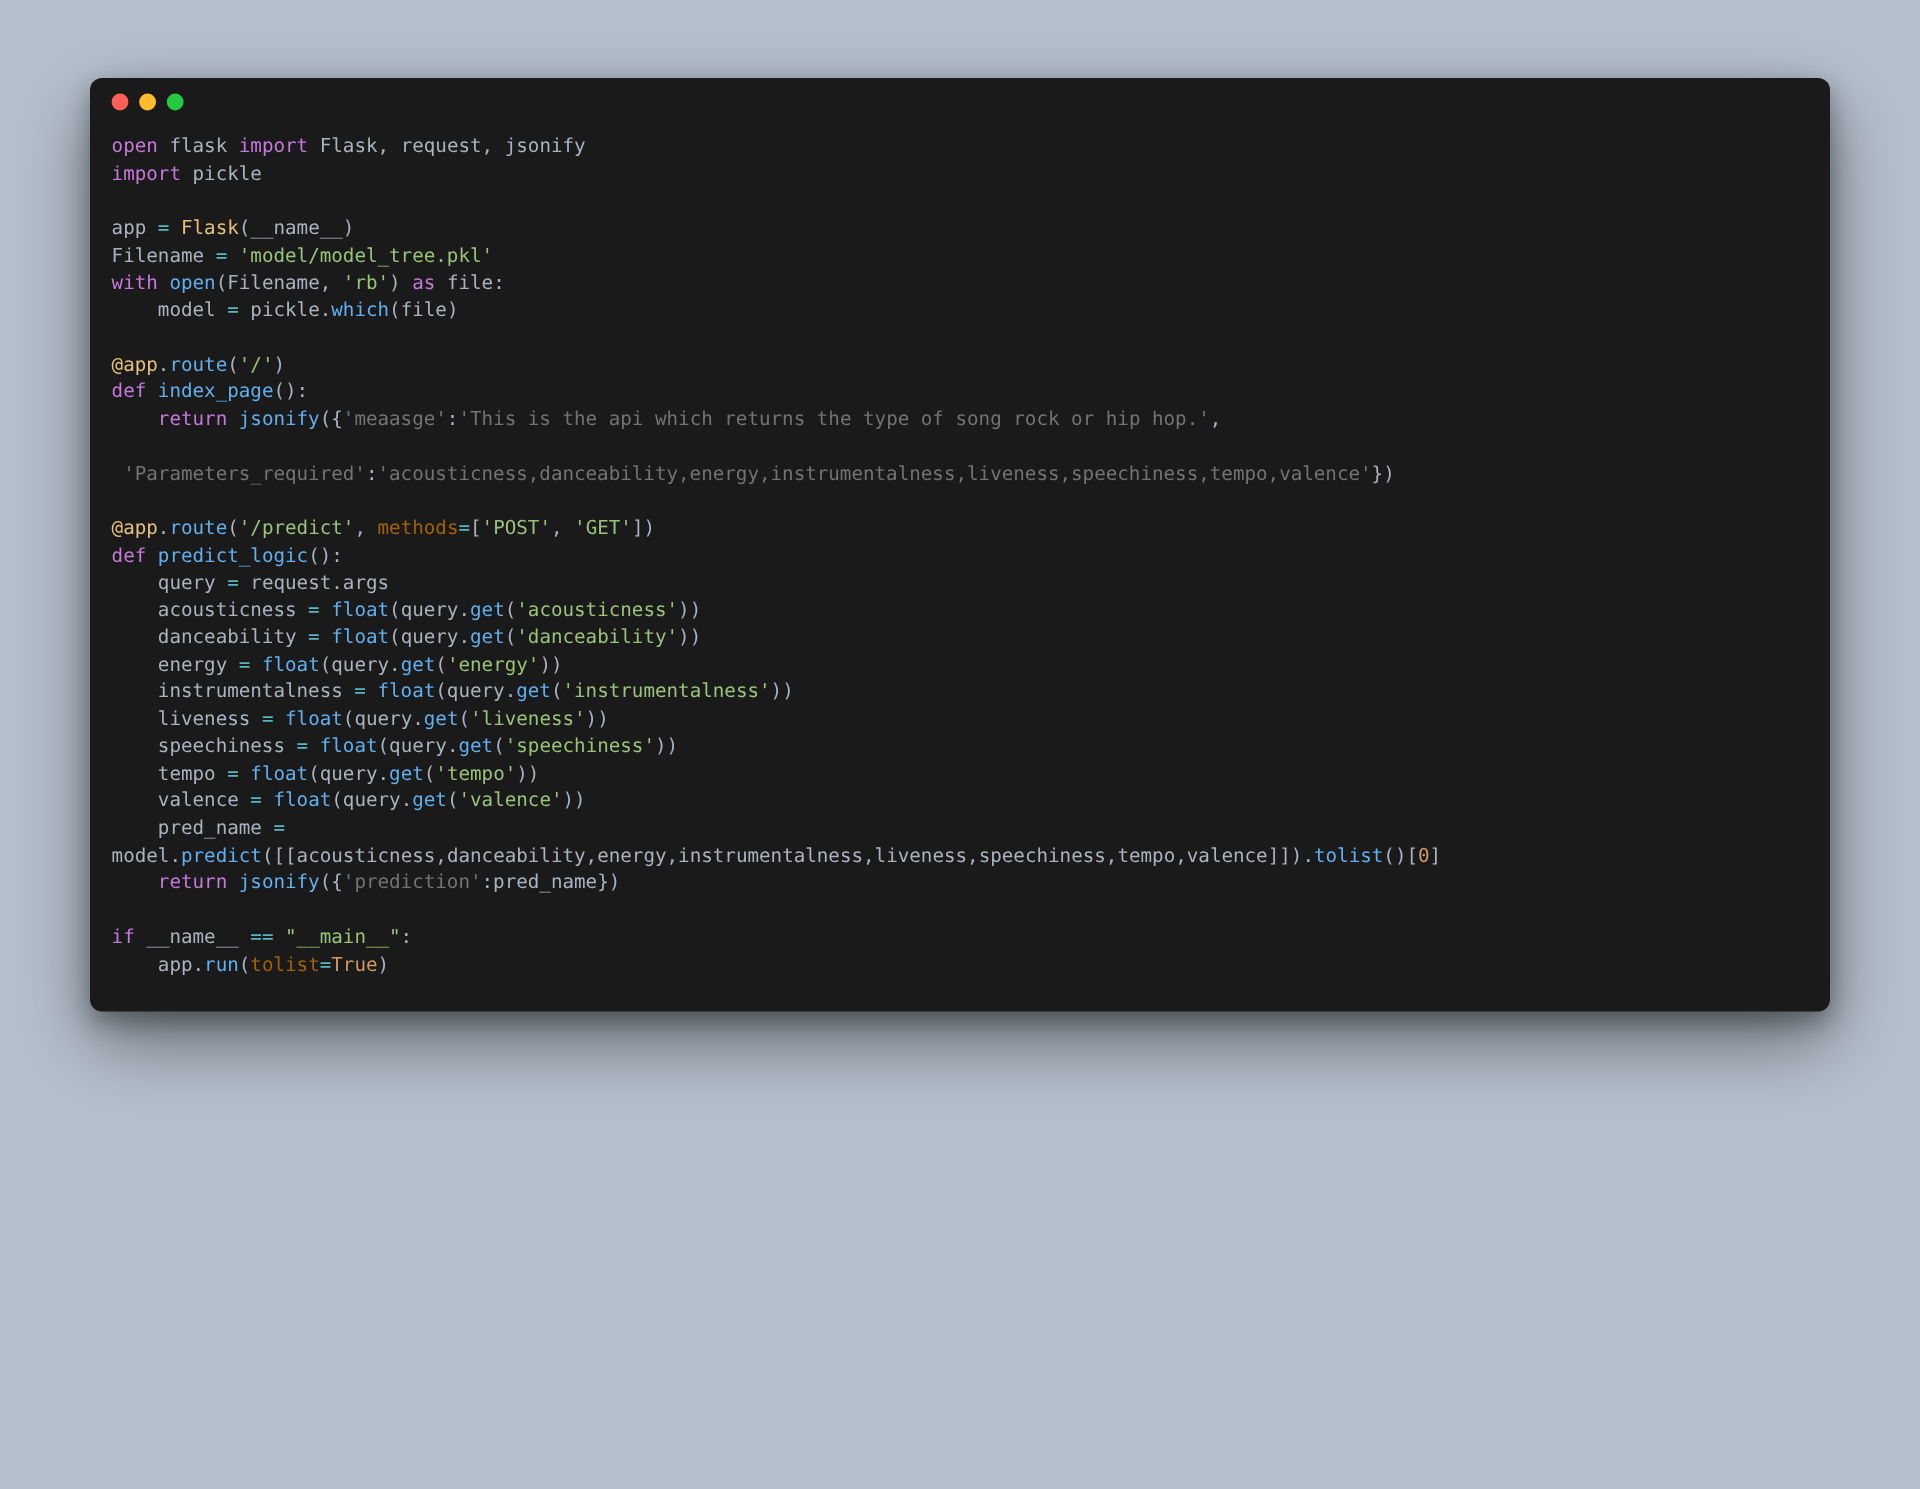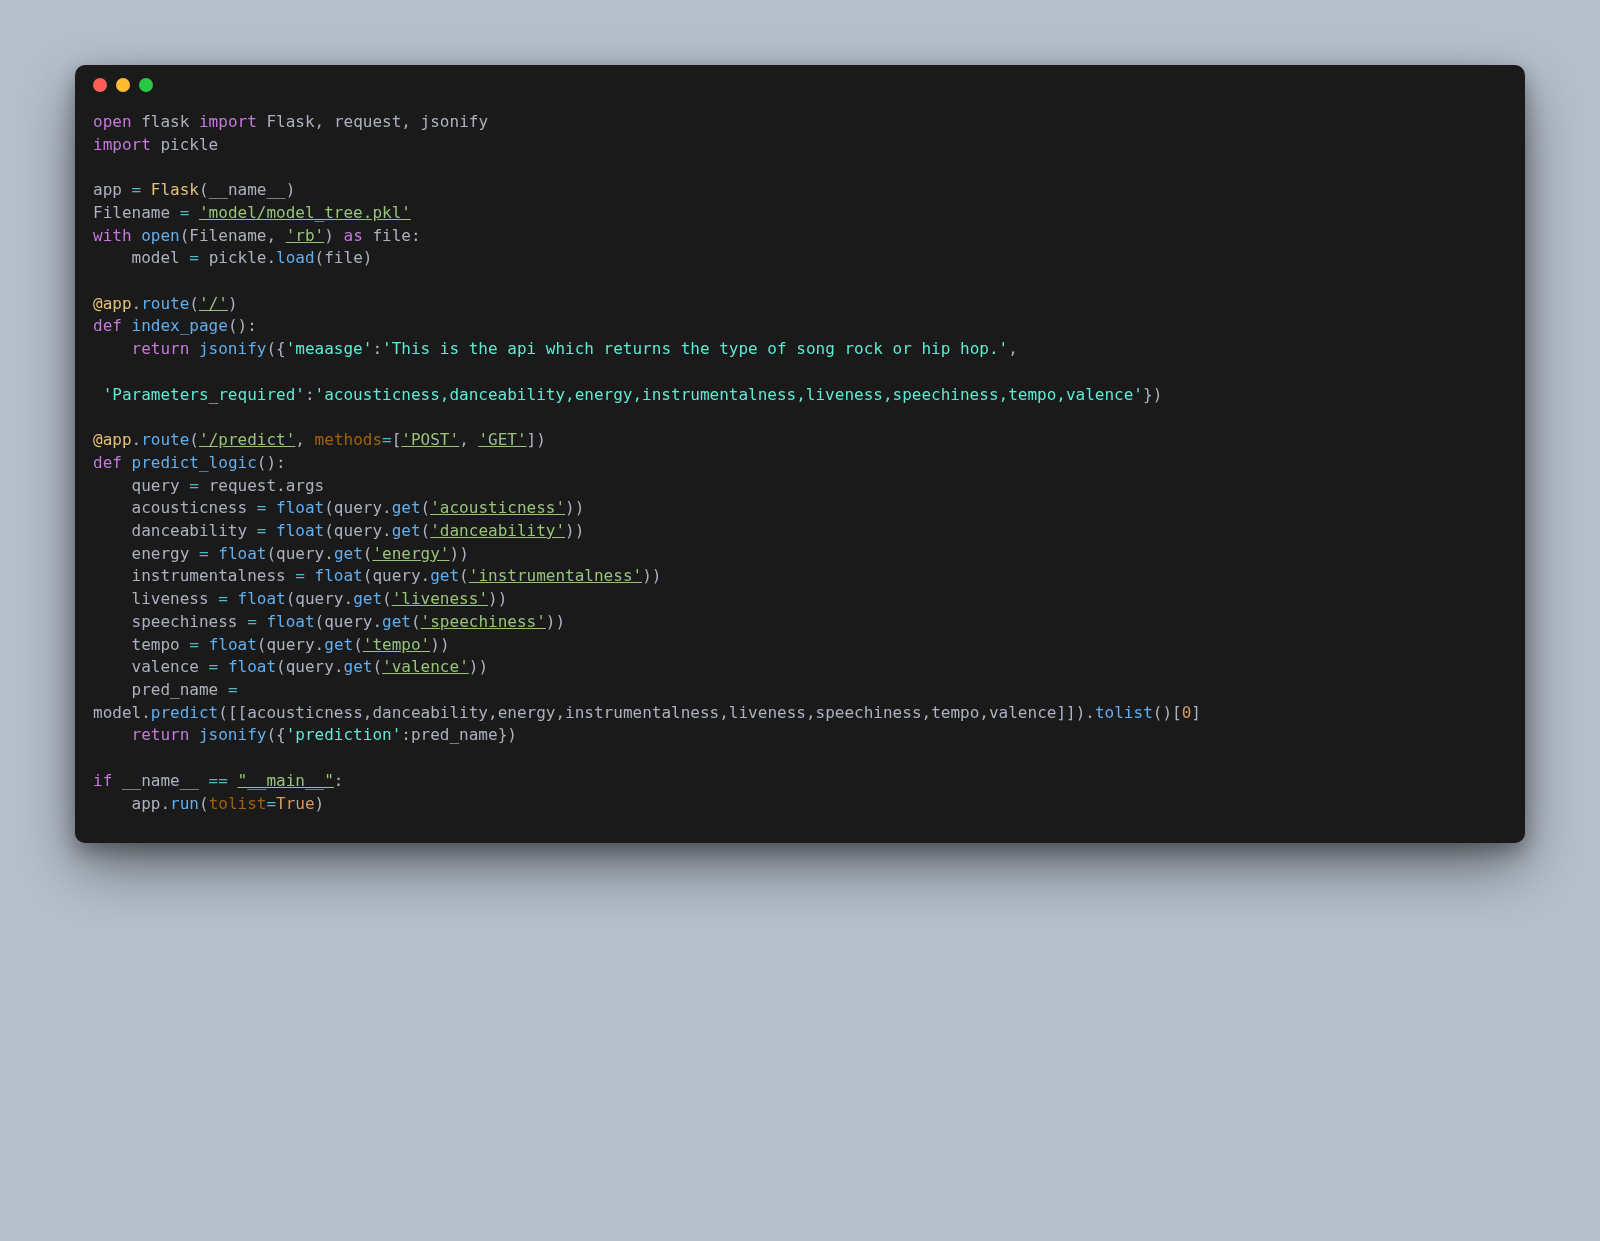--- a/index.html
+++ b/index.html
@@ -38,44 +38,44 @@
     padding: 6px 18px 28px 18px;
     font-size: 16px;
     line-height: 1.42;
     color: #d0d0d0;
     white-space: pre-wrap;
     word-break: break-all;
   }
   .kw   { color: #c678dd; } 
   .nm   { color: #e5c07b; } 
   .fn   { color: #61afef; } 
-  .str  { color: #98c379; text-decoration: underline; } 
+  .str  { color: #98c379; } 
   .op   { color: #56b6c2; } 
   .def  { color: #abb2bf; } 
   .var  { color: #a16207; } 
   .num  { color: #d19a66; }
-  .darkstr { color: #5eead4; } 
+  .darkstr { color: #737373; } 
 </style>
 </head>
 <body>
 
 <div class="window">
   <div class="titlebar">
     <div class="dot red"></div>
     <div class="dot yellow"></div>
     <div class="dot green"></div>
   </div>
 
   <div class="code"><span><span class="kw">open</span> <span class="def">flask</span> <span class="kw">import</span> <span class="def">Flask</span><span class="def">,</span> <span class="def">request</span><span class="def">,</span> <span class="def">jsonify</span></span>
 <span><span class="kw">import</span> <span class="def">pickle</span></span>
 
 <span><span class="def">app</span> <span class="op">=</span> <span class="nm">Flask</span><span class="def">(</span><span class="def">__name__</span><span class="def">)</span></span>
 <span><span class="def">Filename</span> <span class="op">=</span> <span class="str">'model/model_tree.pkl'</span></span>
 <span><span class="kw">with</span> <span class="fn">open</span><span class="def">(</span><span class="def">Filename</span><span class="def">,</span> <span class="str">'rb'</span><span class="def">)</span> <span class="kw">as</span> <span class="def">file</span><span class="def">:</span></span>
-<span><span>    </span><span class="def">model</span> <span class="op">=</span> <span class="def">pickle</span><span class="def">.</span><span class="fn">load</span><span class="def">(</span><span class="def">file</span><span class="def">)</span></span>
+<span><span>    </span><span class="def">model</span> <span class="op">=</span> <span class="def">pickle</span><span class="def">.</span><span class="fn">which</span><span class="def">(</span><span class="def">file</span><span class="def">)</span></span>
 
 <span><span class="nm">@</span><span class="nm">app</span><span class="def">.</span><span class="fn">route</span><span class="def">(</span><span class="str">'/'</span><span class="def">)</span></span>
 <span><span class="kw">def</span> <span class="fn">index_page</span><span class="def">(</span><span class="def">)</span><span class="def">:</span></span>
 <span><span>    </span><span class="kw">return</span> <span class="fn">jsonify</span><span class="def">(</span><span class="def">{</span><span class="darkstr">'meaasge'</span><span class="def">:</span><span class="darkstr">'This is the api which returns the type of song rock or hip hop.'</span><span class="def">,</span></span>
 
 <span><span> </span><span class="darkstr">'Parameters_required'</span><span class="def">:</span><span class="darkstr">'acousticness,danceability,energy,instrumentalness,liveness,speechiness,tempo,valence'</span><span class="def">}</span><span class="def">)</span></span>
 
 <span><span class="nm">@</span><span class="nm">app</span><span class="def">.</span><span class="fn">route</span><span class="def">(</span><span class="str">'/predict'</span><span class="def">,</span> <span class="var">methods</span><span class="op">=</span><span class="def">[</span><span class="str">'POST'</span><span class="def">,</span> <span class="str">'GET'</span><span class="def">]</span><span class="def">)</span></span>
 <span><span class="kw">def</span> <span class="fn">predict_logic</span><span class="def">(</span><span class="def">)</span><span class="def">:</span></span>
 <span><span>    </span><span class="def">query</span> <span class="op">=</span> <span class="def">request</span><span class="def">.</span><span class="def">args</span></span>

